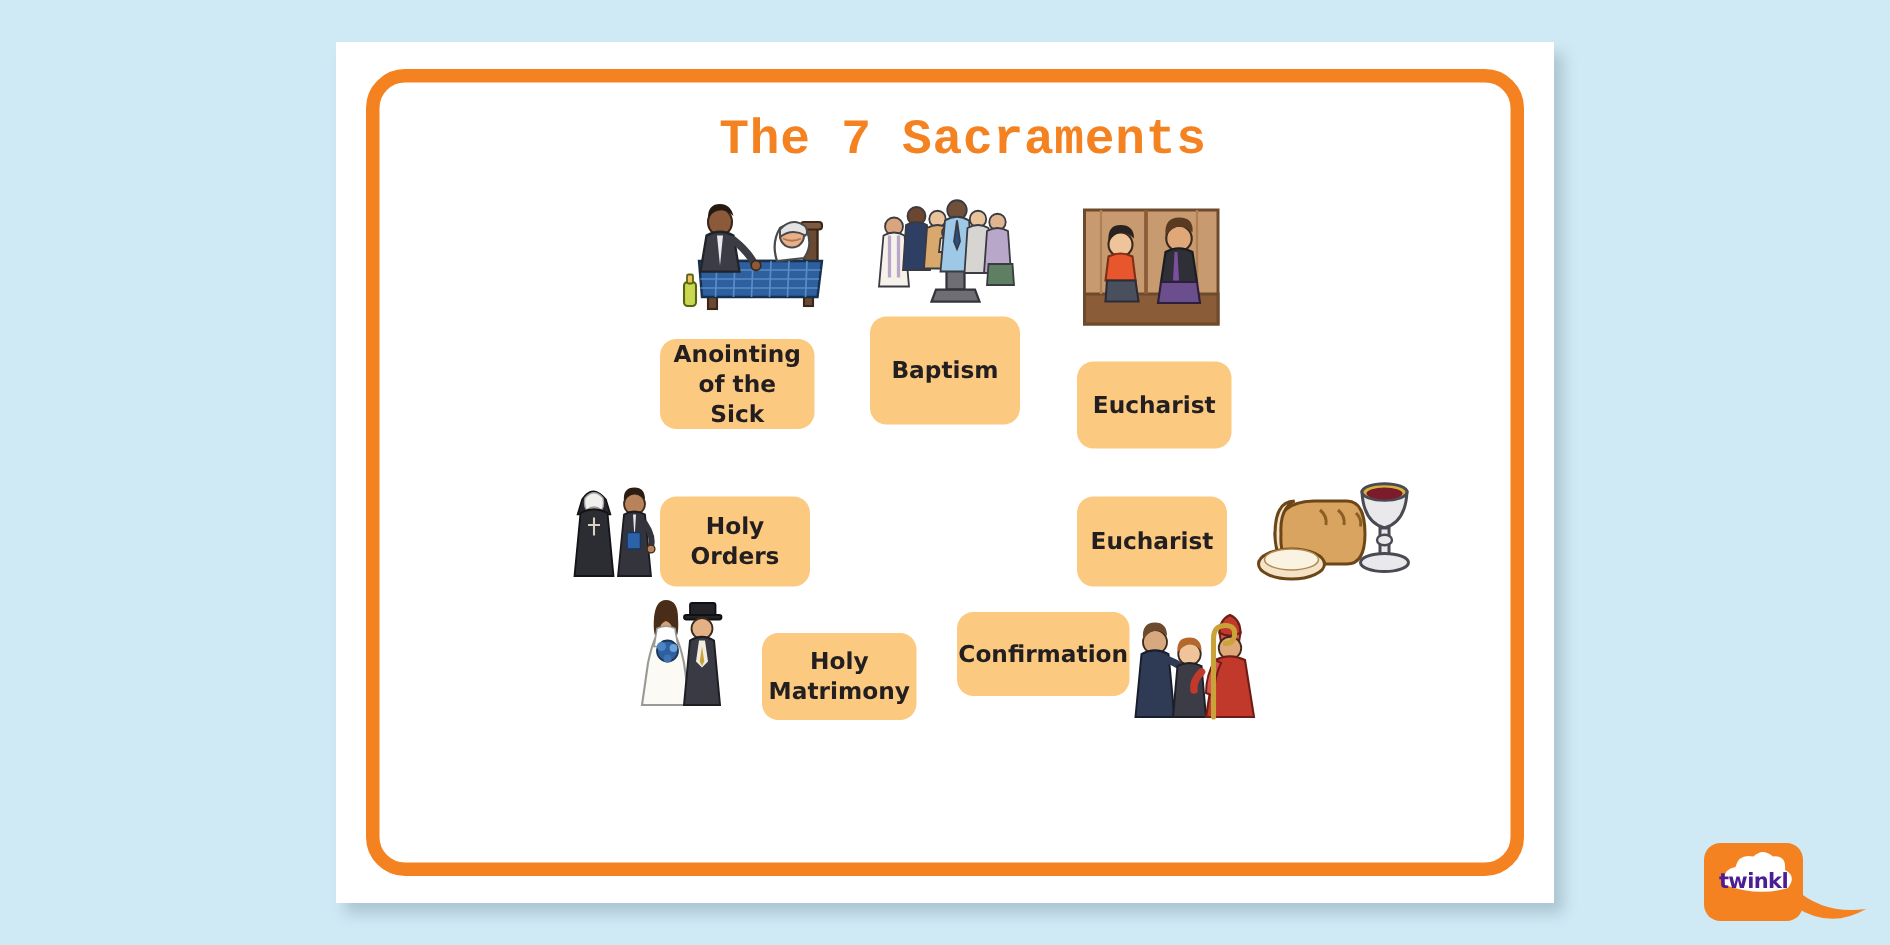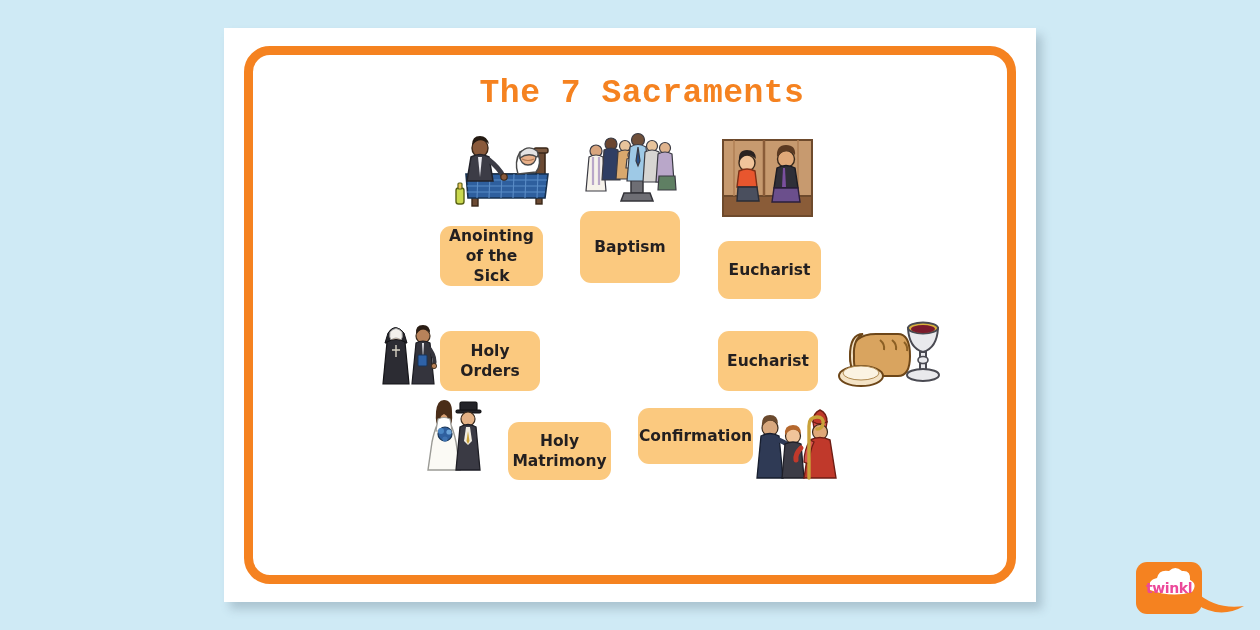--- a/index.html
+++ b/index.html
@@ -96,21 +96,21 @@
   }
   .logo-word {
     position: absolute;
     left: 0;
     top: 0;
     width: 66px;
     height: 52px;
     display: flex;
     align-items: center;
     justify-content: center;
-    color: #ec4899;
+    color: #4c1d95;
     font-family: "DejaVu Sans", sans-serif;
     font-weight: bold;
     font-size: 14px;
     letter-spacing: -0.4px;
     z-index: 4;
   }
 </style>
 </head>
 <body>
 

